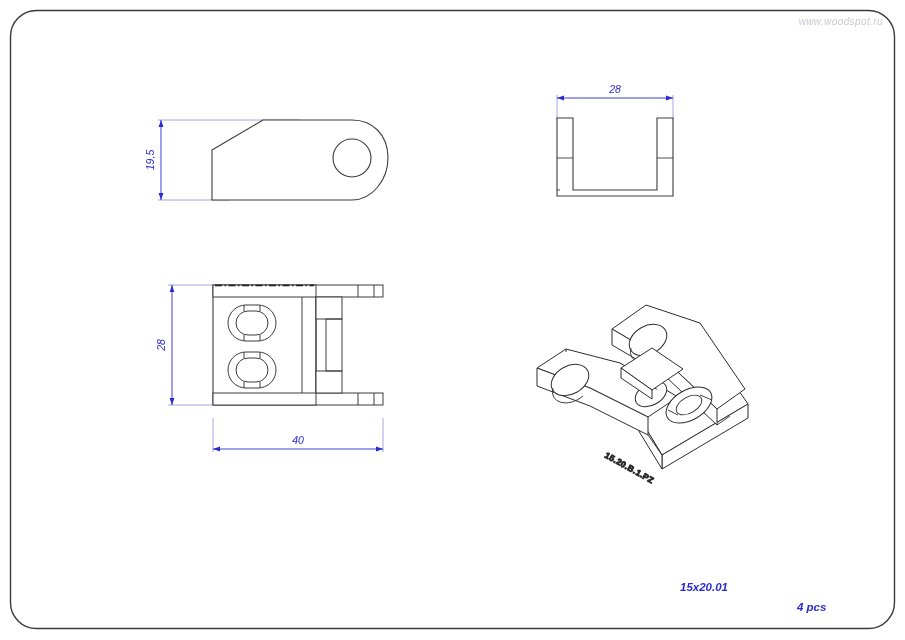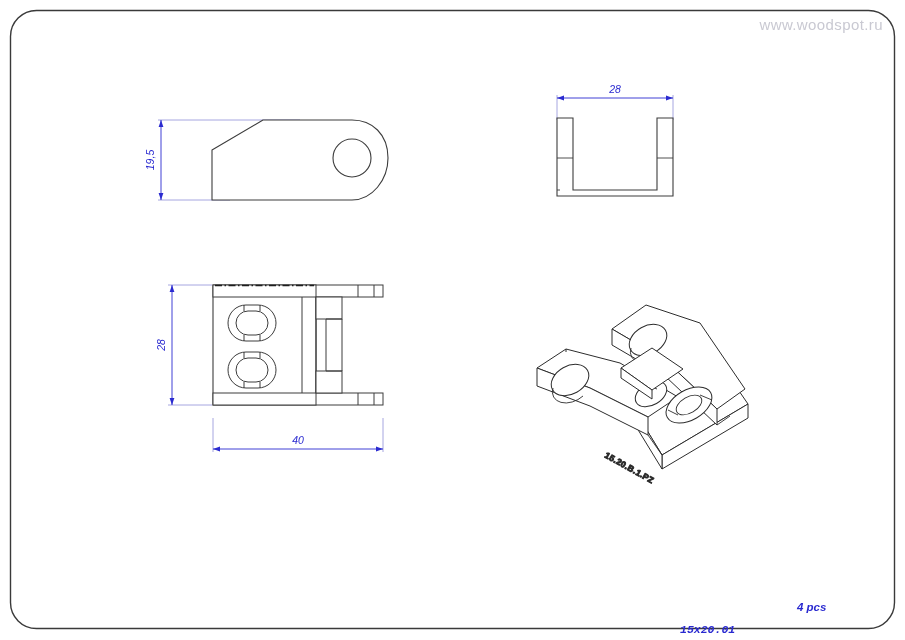--- a/index.html
+++ b/index.html
@@ -25,34 +25,35 @@
     position: absolute;
     left: 0; top: 0;
     width: 905px;
     height: 640px;
     display: block;
   }
   .wm {
     position: absolute;
     right: 22px;
     top: 16px;
-    font-size: 15px;
+    font-size: 10px;
+    font-style: italic;
     color: #c9c9d2;
     letter-spacing: 0.4px;
     white-space: nowrap;
   }
   .footer-label {
     position: absolute;
     font-size: 11.5px;
     font-style: italic;
     font-weight: bold;
     color: #2a2ad0;
     white-space: nowrap;
   }
-  #footer-part { left: 680px; top: 623px; font-family: Liberation Mono, monospace; }
+  #footer-part { left: 680px; top: 581px; }
   #footer-qty  { left: 797px; top: 601px; }
 </style>
 </head>
 <body>
 
 <div id="sheet">
 
   <svg class="drawing" viewBox="0 0 905 640" xmlns="http://www.w3.org/2000/svg">
 
     <rect x="10.5" y="10.5" width="884" height="618" rx="26" ry="26" fill="none" stroke="#3a3a3a" stroke-width="1.4"></rect>

